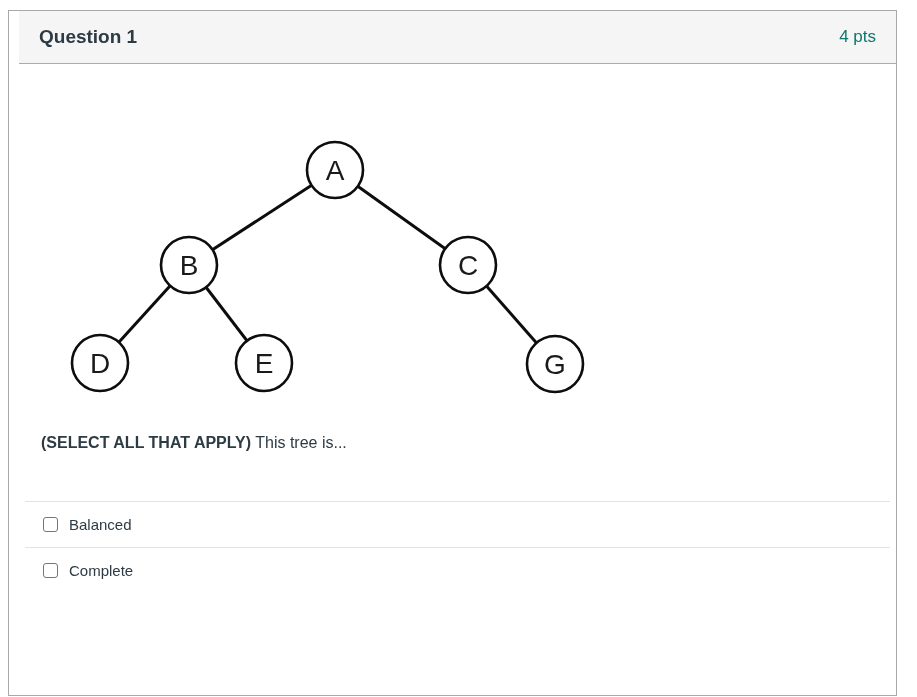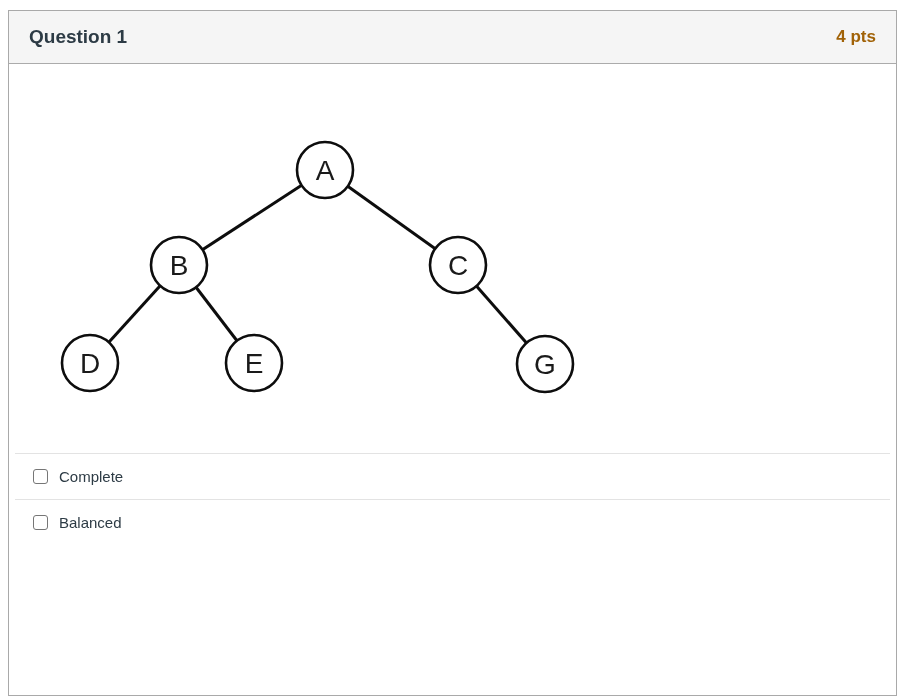--- a/index.html
+++ b/index.html
@@ -7,30 +7,31 @@
   body {
     width: 917px; height: 697px; background: #ffffff;
     font-family: "Liberation Sans", sans-serif;
     color: #2d3b45; overflow: hidden;
   }
   .card {
     margin: 10px 20px 0 8px;
     border: 1px solid #a9a9a9;
     background: #ffffff;
     min-height: 686px;
+    padding-left: 10px;
   }
   .card-header {
     height: 53px;
     background: #f5f5f5;
     border-bottom: 1px solid #ababab;
     display: flex; align-items: center; justify-content: space-between;
     padding: 0 20px;
   }
   .q-title { font-weight: bold; font-size: 19px; color: #2d3b45; }
-  .q-pts { font-size: 17px; color: #a16207; font-weight: bold; }
+  .q-pts { font-size: 17px; color: #0f766e; }
   .tree-svg { display: block; margin: 46px 0 0 22px; }
   .prompt { margin: 28px 0 0 22px; font-size: 16px; line-height: 20px; }
   .prompt b { font-weight: bold; }
   .answers { margin: 48px 6px 0 6px; }
   .answer {
     display: flex; align-items: center;
     height: 46px;
     border-top: 1px solid #e3e3e3;
     padding-left: 18px;
     cursor: pointer;
@@ -77,25 +78,26 @@
         <g>
           <circle cx="223" cy="253" r="28" fill="#ffffff" stroke="#0d0d0d" stroke-width="2.6"></circle>
           <text x="223" y="253" text-anchor="middle" dominant-baseline="central" font-family="&quot;Liberation Sans&quot;, sans-serif" font-size="28" fill="#1a1a1a">E</text>
         </g>
         <g>
           <circle cx="514" cy="254" r="28" fill="#ffffff" stroke="#0d0d0d" stroke-width="2.6"></circle>
           <text x="514" y="254" text-anchor="middle" dominant-baseline="central" font-family="&quot;Liberation Sans&quot;, sans-serif" font-size="28" fill="#1a1a1a">G</text>
         </g>
       </svg>
 
+    <p class="prompt"><b>(SELECT ALL THAT APPLY)</b><span> This tree is...</span></p>
 
     <div class="answers">
       <div class="answer">
         <span class="checkbox"></span>
-        <span class="answer-label">Complete</span>
+        <span class="answer-label">Balanced</span>
       </div>
       <div class="answer">
         <span class="checkbox"></span>
-        <span class="answer-label">Balanced</span>
+        <span class="answer-label">Complete</span>
       </div>
     </div>
   </div>
 </div>
 
 </body></html>

